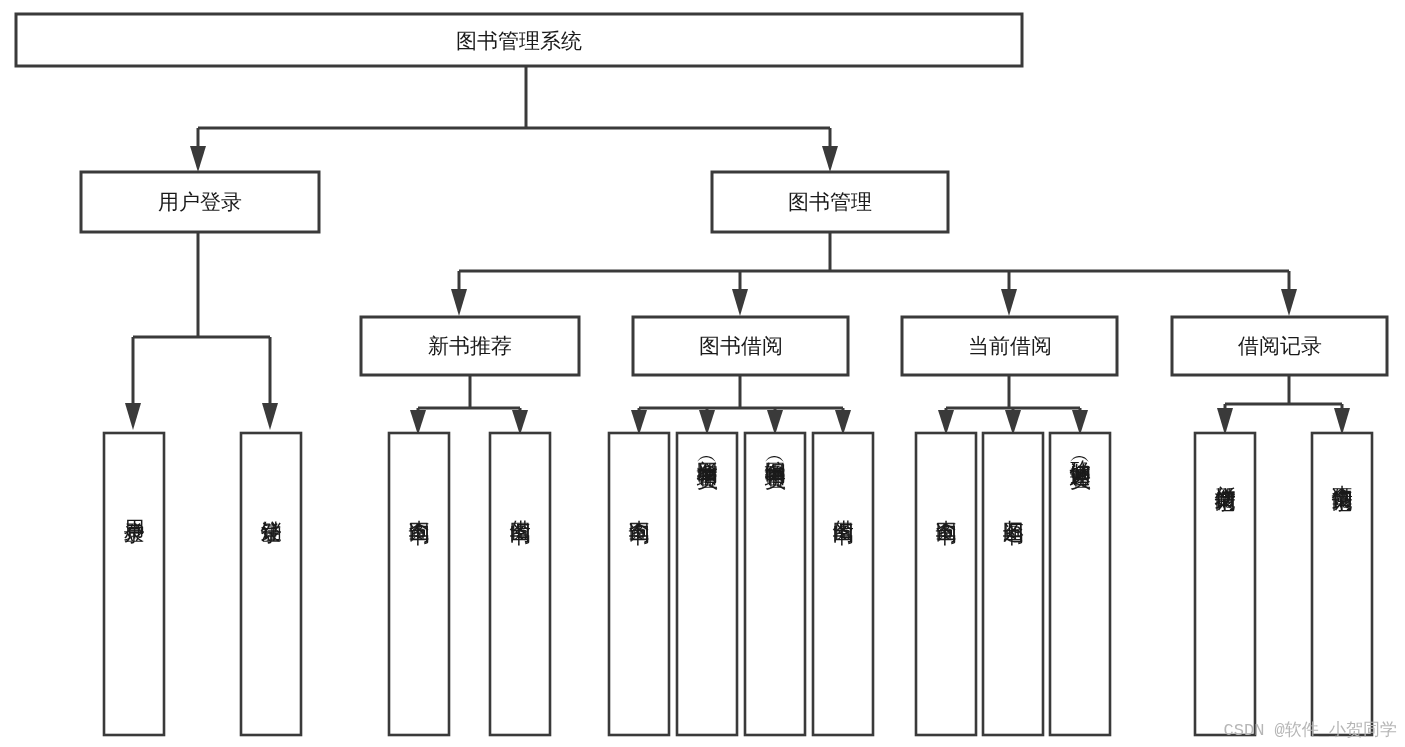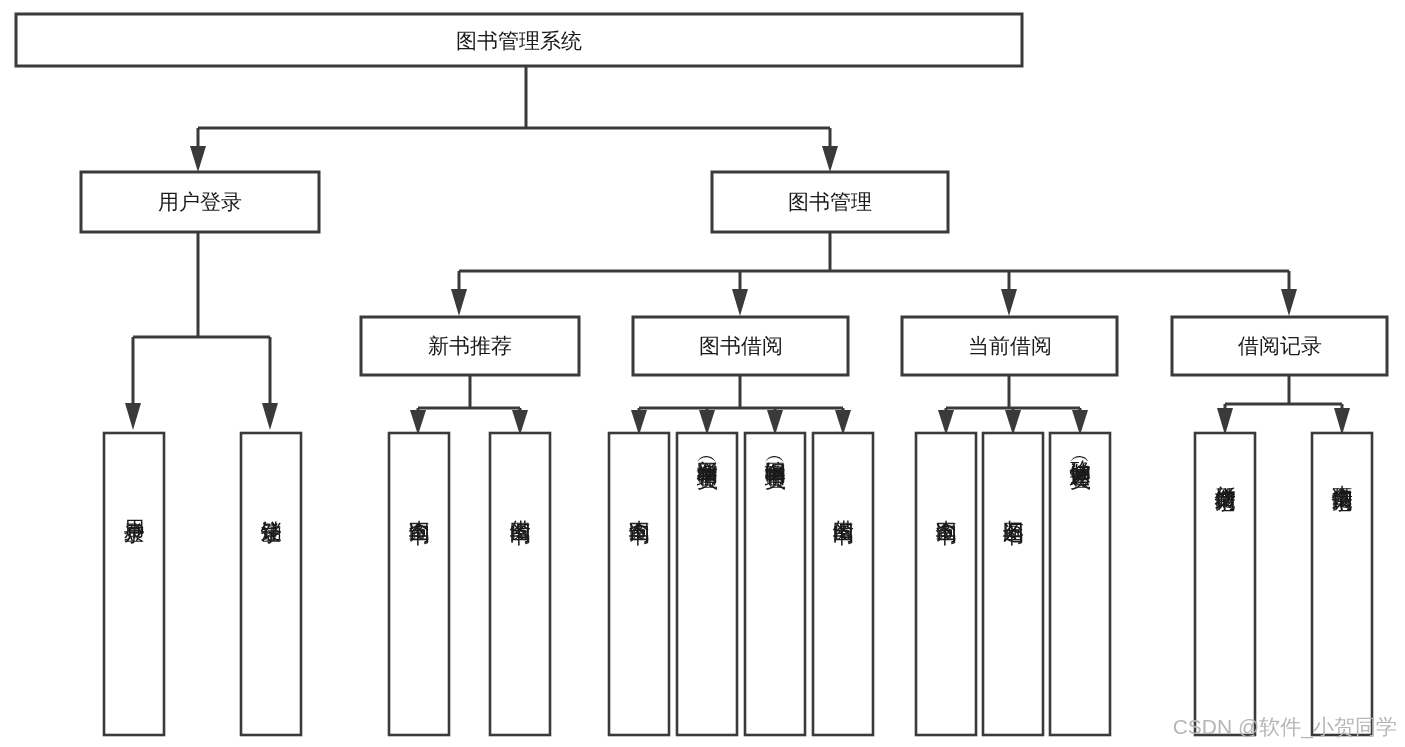--- a/index.html
+++ b/index.html
@@ -67,22 +67,22 @@
     font-size: 21px;
     line-height: 1.06;
     color: #1a1a1a;
     letter-spacing: 1.5px;
     white-space: nowrap;
   }
   .watermark {
     position: absolute;
     right: 8px;
     bottom: 6px;
-    font-family: Liberation Sans, sans-serif;
-    font-size: 21px;
+    font-family: Liberation Mono, monospace;
+    font-size: 17px;
     color: #b6b6b6;
     white-space: nowrap;
     pointer-events: none;
   }
 </style>
 </head>
 <body>
 
 <div id="diagram-root">
 

